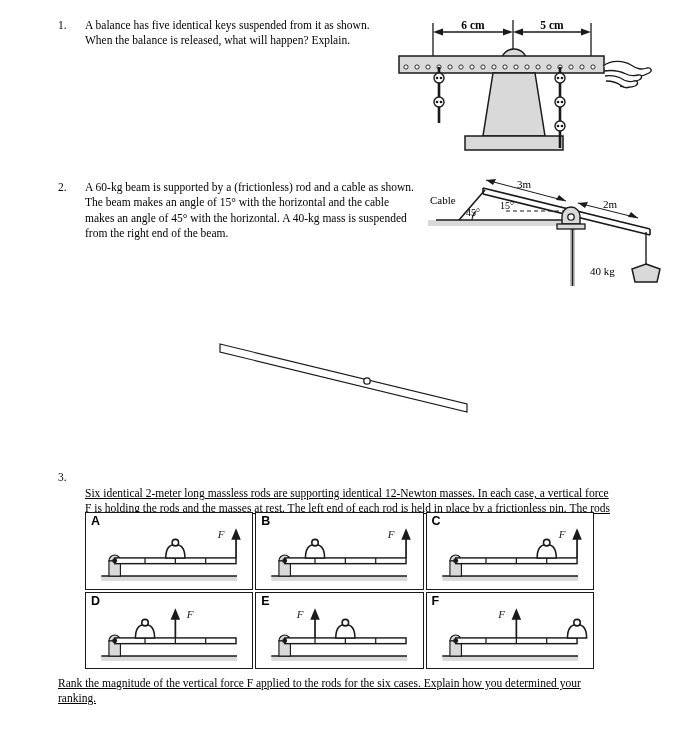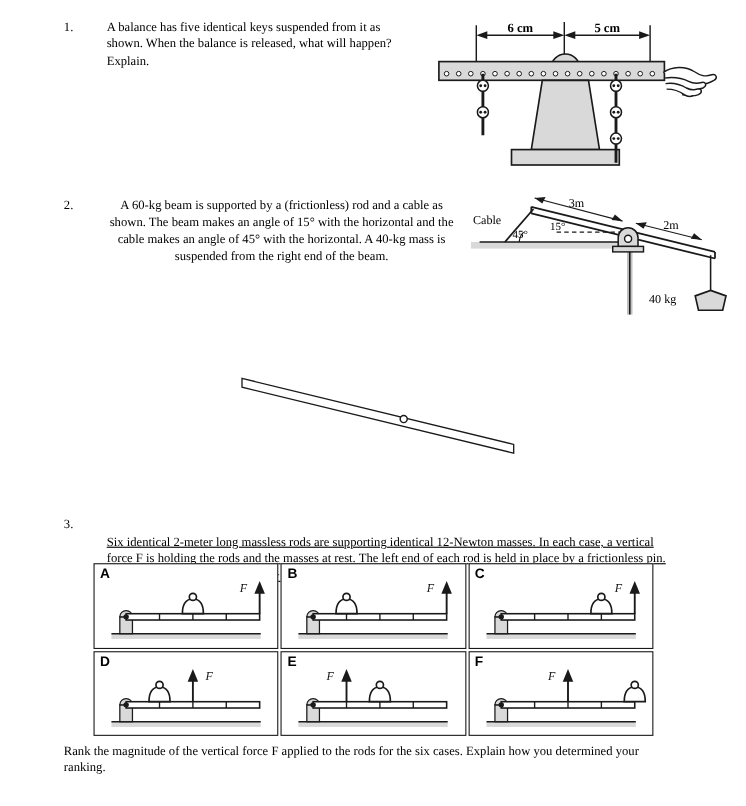--- a/index.html
+++ b/index.html
@@ -10,40 +10,40 @@
     color:#000;
     position:relative;
     overflow:hidden;
   }
   .page{position:relative;width:678px;height:733px;}
 
   
   .q{position:absolute;}
   .q-num{position:absolute;font-size:11.5px;line-height:15.5px;}
   .q-body{position:absolute;font-size:11.5px;line-height:15.3px;text-align:left;}
-  .q-body p{margin:0 0 0 12px;}
+  .q-body p{margin:0 0 0 0;}
   .q-body p.gap{margin-top:10px;}
 
   
   #fig-balance{position:absolute;left:395px;top:8px;width:280px;height:150px;font-weight:bold;}
 
   
   #fig-beamcable{position:absolute;left:428px;top:172px;width:250px;height:118px;}
 
   
   #fig-outline{position:absolute;left:195px;top:332px;width:290px;height:100px;}
 
   
   #cases{position:absolute;left:85px;top:512px;width:511px;height:159px;}
   .case-cell{position:absolute;border:1.4px solid #1a1a1a;background:#fff;box-sizing:border-box;}
   .case-letter{position:absolute;left:5px;top:2px;font-family:"Liberation Sans",sans-serif;
     font-weight:bold;font-size:12.5px;line-height:12.5px;}
   .case-svg{position:absolute;left:0;top:0;width:100%;height:100%;}
 
-  .closing{position:absolute;left:58px;top:676px;width:560px;font-size:11.5px;line-height:15.3px;}
+  .closing{position:absolute;left:58px;top:676px;width:560px;font-size:11.5px;line-height:15.3px;text-decoration:underline;}
 </style>
 </head>
 <body>
 
 <div class="page">
 
   <div class="q" style="left:0;top:18px;width:678px;">
     <div class="q-num" style="left:58px;top:0;">1.</div>
     <div class="q-body" style="left:85px;top:0;width:290px;">
       <p>A balance has five identical keys suspended from it as shown.  When the balance is released, what will happen?  Explain.</p>
@@ -131,21 +131,21 @@
         <path d="M208,58 c8,-6 20,-6 28,-1 c6,4 10,5 16,3 c4,-1 6,3 2,5 c-5,3 -11,4 -16,3"></path>
         <path d="M209,63 c7,-1 16,0 22,3 c4,2 8,2 12,1 c4,-1 5,3 1,5 c-5,2 -10,2 -15,1"></path>
         <path d="M210,68 c7,-1 14,1 19,4 c4,2 7,2 10,1 c4,-1 5,3 1,5 c-5,2 -11,1 -15,0"></path>
         <path d="M211,73 c6,0 12,2 16,5 c3,2 6,2 8,1"></path>
       </g>
     </svg>
   </div>
 
   <div class="q" style="left:0;top:180px;width:678px;">
     <div class="q-num" style="left:58px;top:0;">2.</div>
-    <div class="q-body" style="left:85px;top:0;width:330px;text-align:center;">
+    <div class="q-body" style="left:85px;top:0;width:330px;">
       <p>A 60-kg beam is supported by a (frictionless) rod and a cable as shown.  The beam makes an angle of 15° with the horizontal and the cable makes an angle of 45° with the horizontal.  A 40-kg mass is suspended from the right end of the beam.</p>
     </div>
   </div>
 
   <div id="fig-beamcable">
     <svg class="case-svg" viewBox="0 0 250 118" width="250" height="118">
 
       <rect x="0" y="48" width="150" height="6" fill="#d9d9d9" stroke="none"></rect>
       <line x1="8" y1="48" x2="150" y2="48" stroke="#1a1a1a" stroke-width="1.5"></line>
       <rect x="142" y="52" width="5" height="62" fill="#bfbfbf" stroke="none"></rect>

